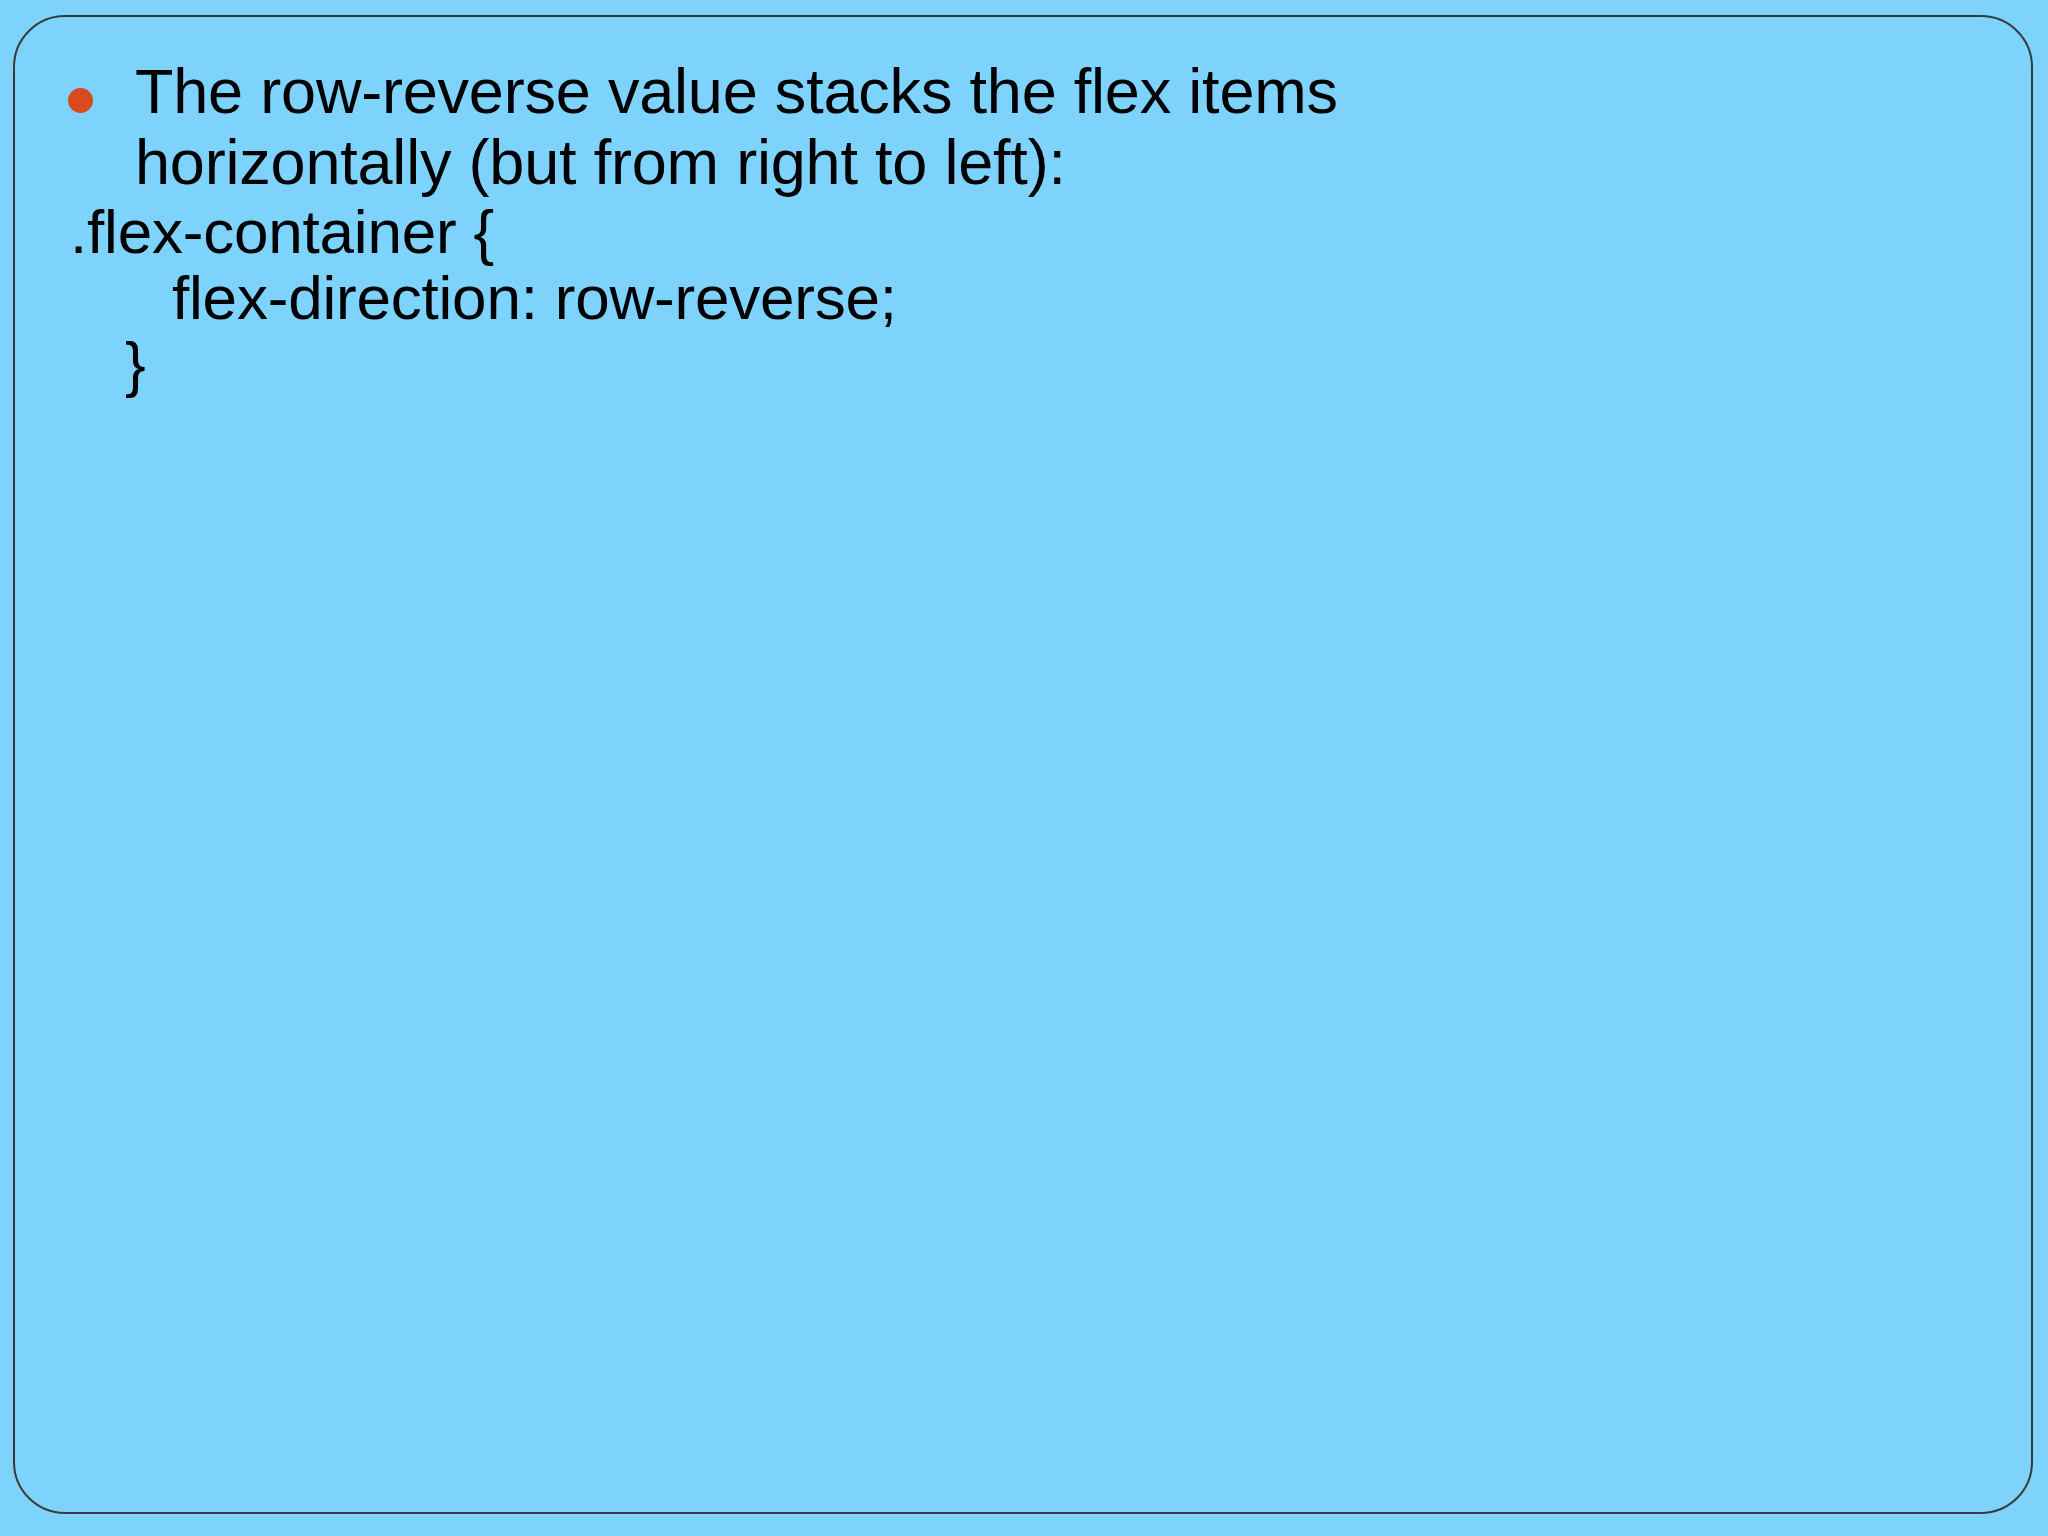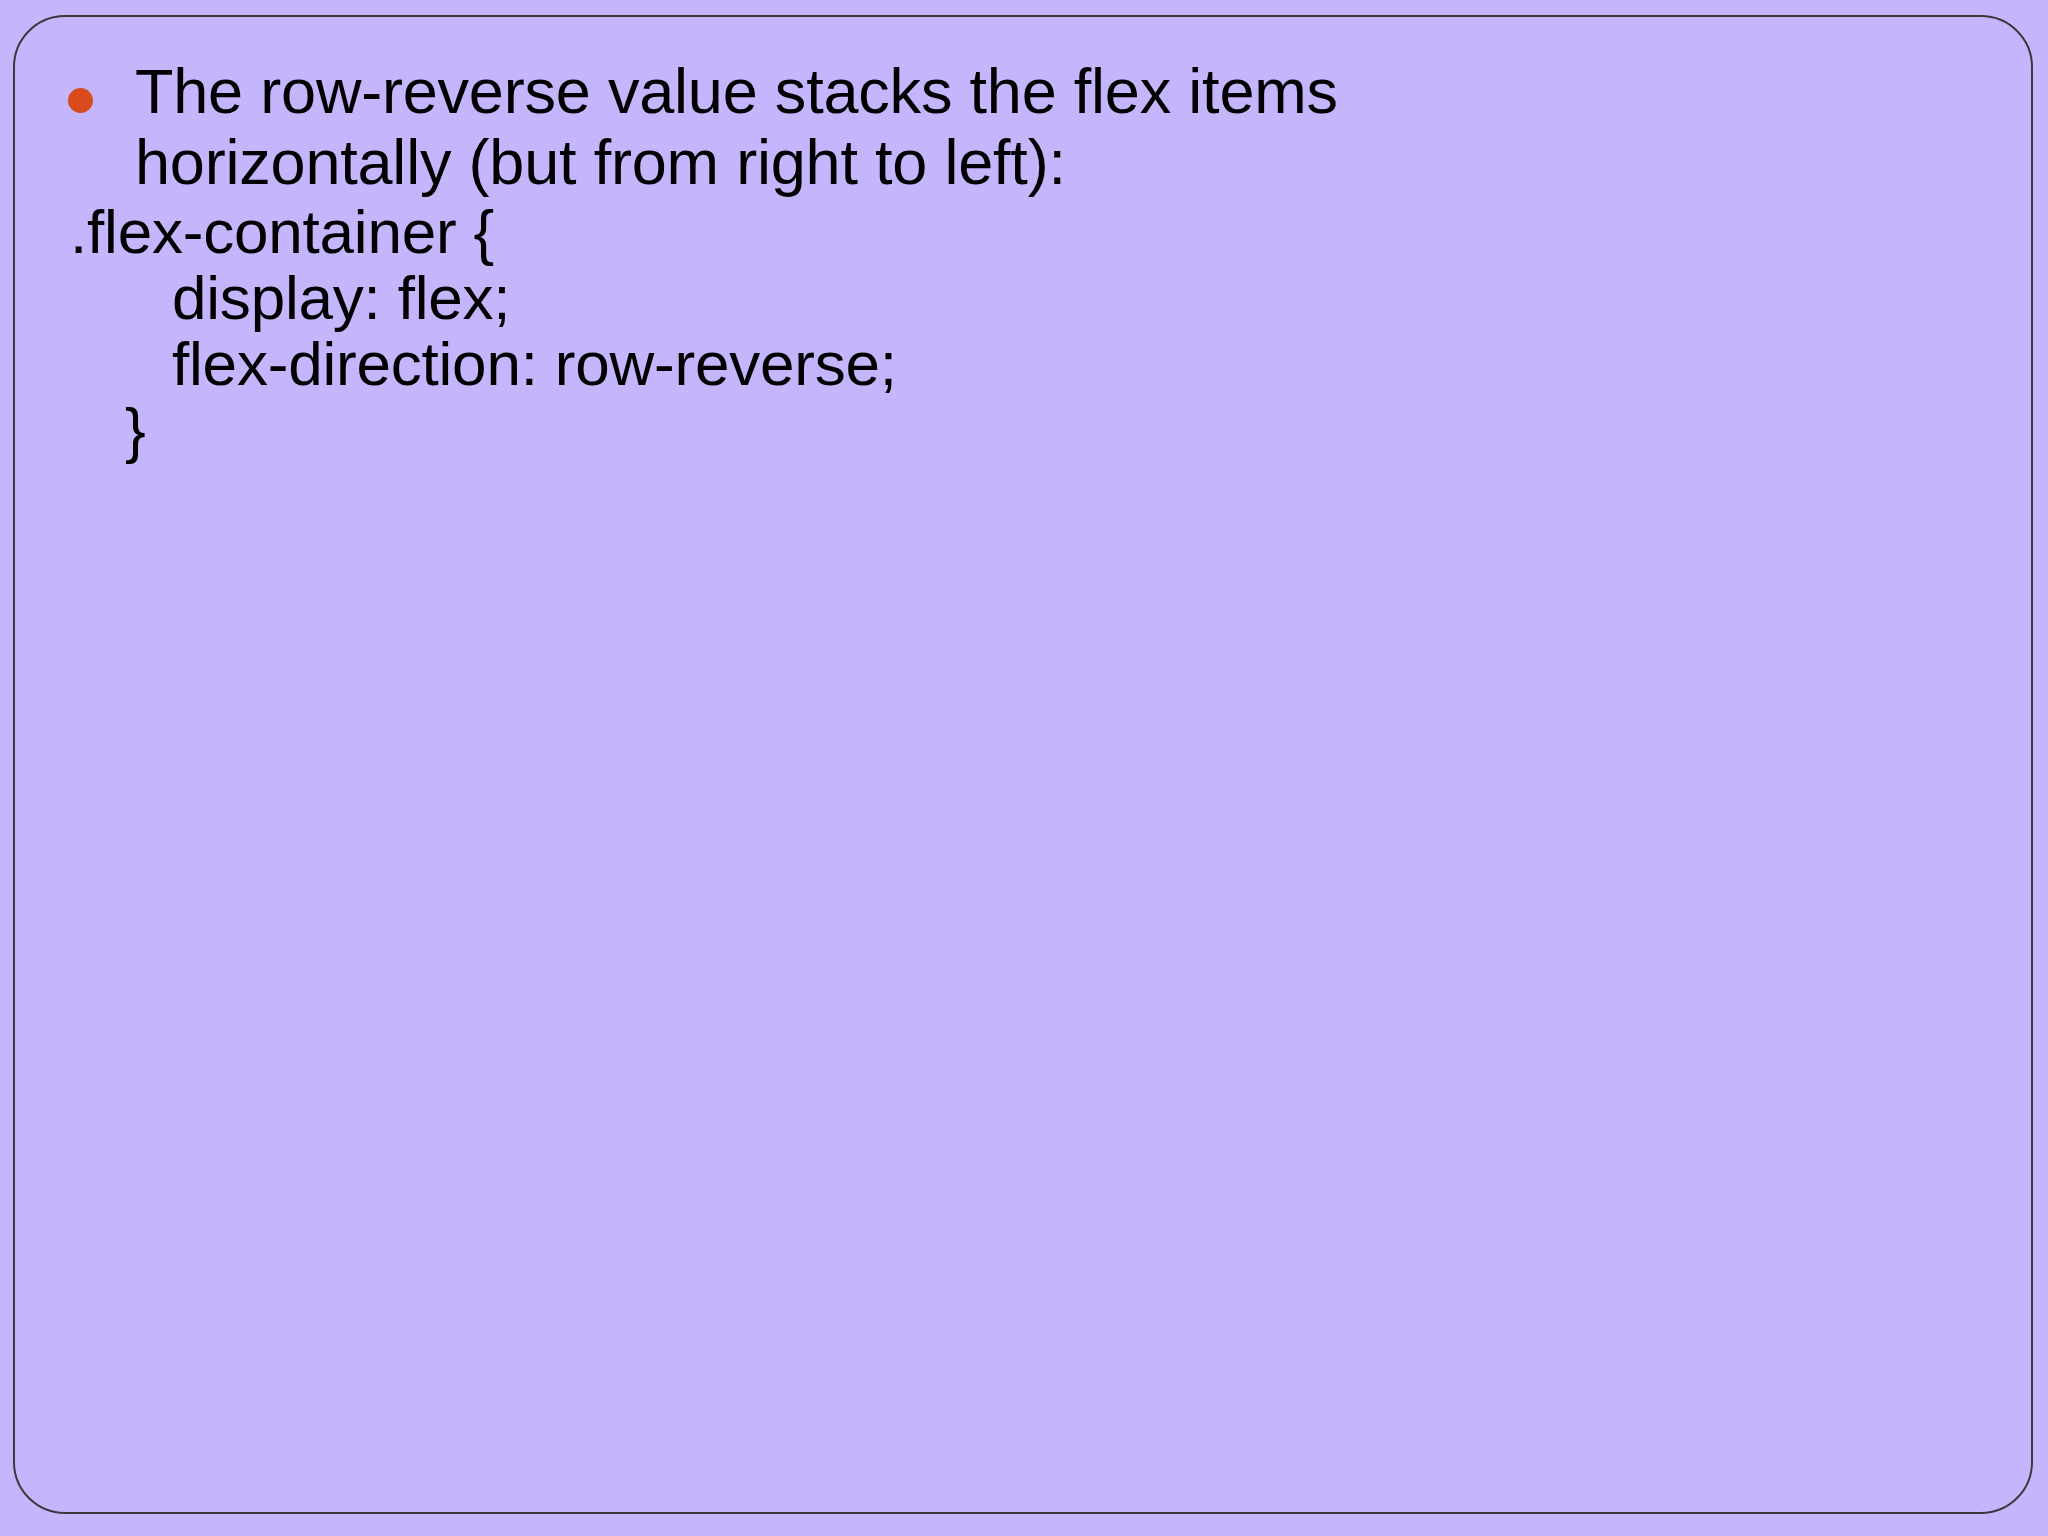--- a/index.html
+++ b/index.html
@@ -12,21 +12,21 @@
     width: 2048px;
     height: 1536px;
     font-family: "Liberation Sans", sans-serif;
     -webkit-font-smoothing: antialiased;
   }
 
   .slide {
     position: relative;
     width: 2048px;
     height: 1536px;
-    background: #c4b5fd;
+    background: #7dd3fc;
     box-sizing: border-box;
     overflow: hidden;
   }
 
   
   .slide-frame {
     position: absolute;
     left: 13px;
     top: 15px;
     width: 2020px;
@@ -107,19 +107,18 @@
 
     <div class="bullet-block">
       <div class="bullet-row">
         <span class="bullet-marker"></span>
         <div class="bullet-text">The row-reverse value stacks the flex items horizontally (but from right to left):</div>
       </div>
     </div>
 
     <div class="code-block">
       <div class="code-line">.flex-container {</div>
-      <div class="code-line indent-1">display: flex;</div>
       <div class="code-line indent-1">flex-direction: row-reverse;</div>
       <div class="code-line indent-close">}</div>
     </div>
 
   </div>
 </div>
 
 </body></html>

